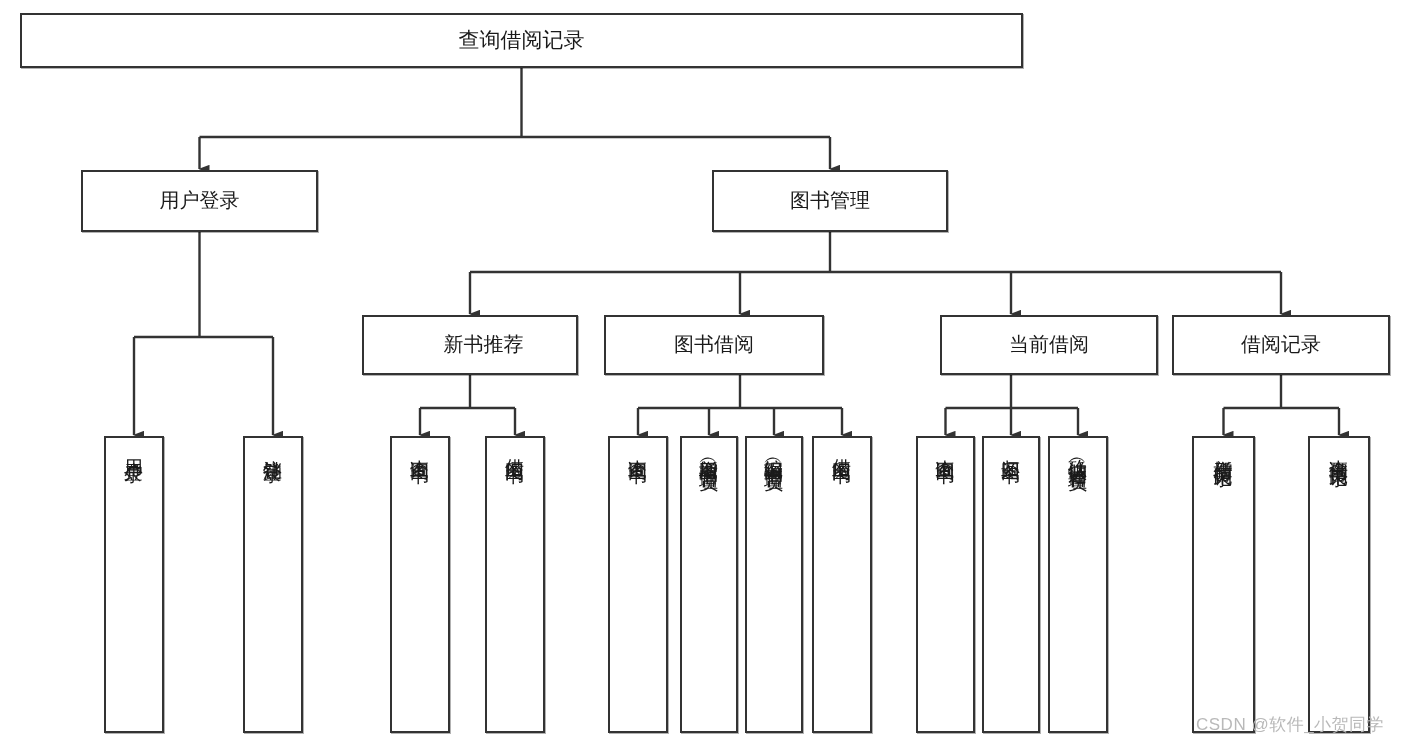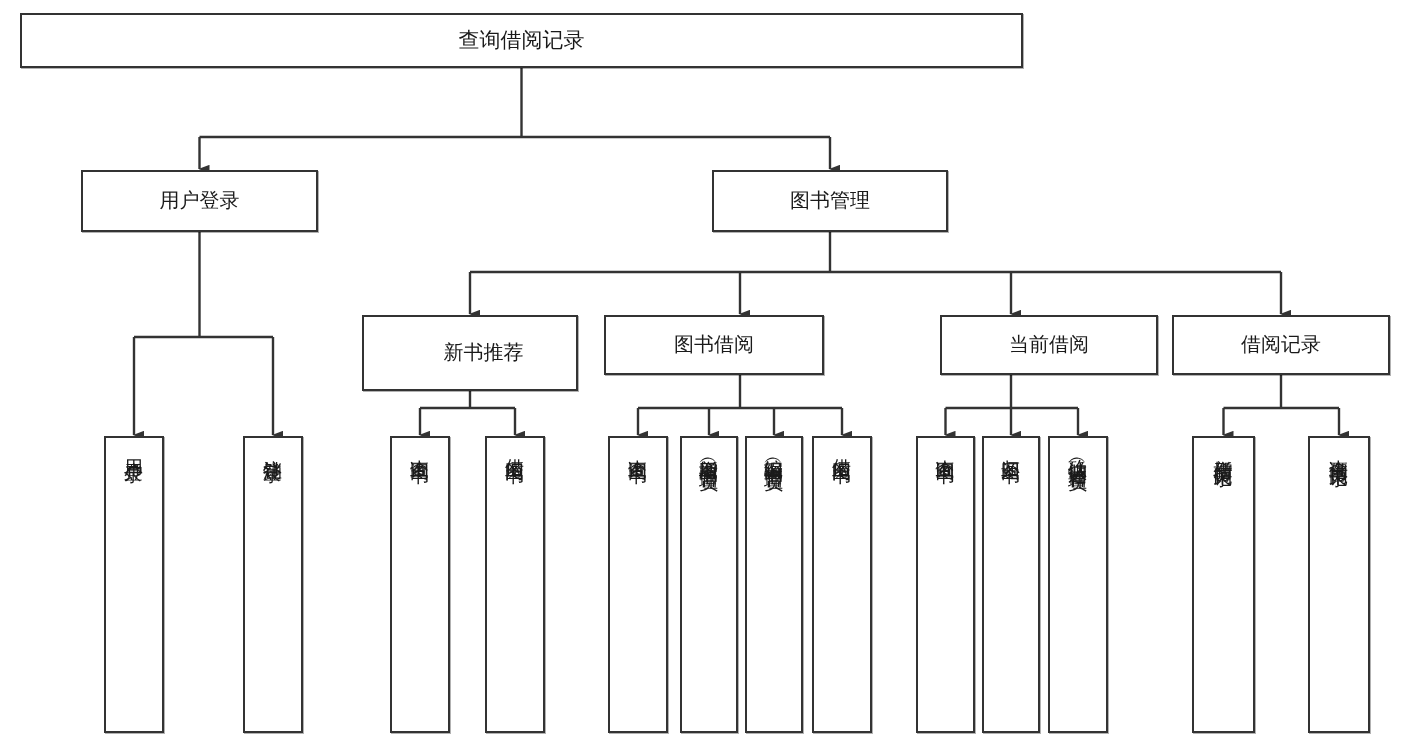--- a/index.html
+++ b/index.html
@@ -101,21 +101,21 @@
   <div id="nodes-layer">
       <div class="node horiz root" style="left: 20px; top: 13px; width: 1003px; height: 55px;">
         <span class="lbl">查询借阅记录</span>
       </div>
       <div class="node horiz" style="left: 81px; top: 170px; width: 237px; height: 62px;">
         <span class="lbl">用户登录</span>
       </div>
       <div class="node horiz" style="left: 712px; top: 170px; width: 236px; height: 62px;">
         <span class="lbl">图书管理</span>
       </div>
-      <div class="node horiz" style="left: 362px; top: 315px; width: 216px; height: 76px; padding-left: 27px;">
+      <div class="node horiz" style="left: 362px; top: 315px; width: 216px; height: 60px; padding-left: 27px;">
         <span class="lbl">新书推荐</span>
       </div>
       <div class="node horiz" style="left: 604px; top: 315px; width: 220px; height: 60px;">
         <span class="lbl">图书借阅</span>
       </div>
       <div class="node horiz" style="left: 902px; top: 315px; width: 218px; height: 60px; margin-left: 38px;">
         <span class="lbl">当前借阅</span>
       </div>
       <div class="node horiz" style="left: 1172px; top: 315px; width: 218px; height: 60px; justify-content: center;">
         <span class="lbl">借阅记录</span>
@@ -154,13 +154,14 @@
         <span class="lbl">确认归还（管理员）</span>
       </div>
       <div class="node vert" style="left: 1192px; top: 436px; width: 63px; height: 297px;">
         <span class="lbl">新增借阅记录</span>
       </div>
       <div class="node vert" style="left: 1308px; top: 436px; width: 62px; height: 297px;">
         <span class="lbl">查询借阅记录</span>
       </div>
     </div>
 
+  <div class="watermark" style="left:1196px;top:713px;">CSDN @软件_小贺同学</div>
 </div>
 
 </body></html>

